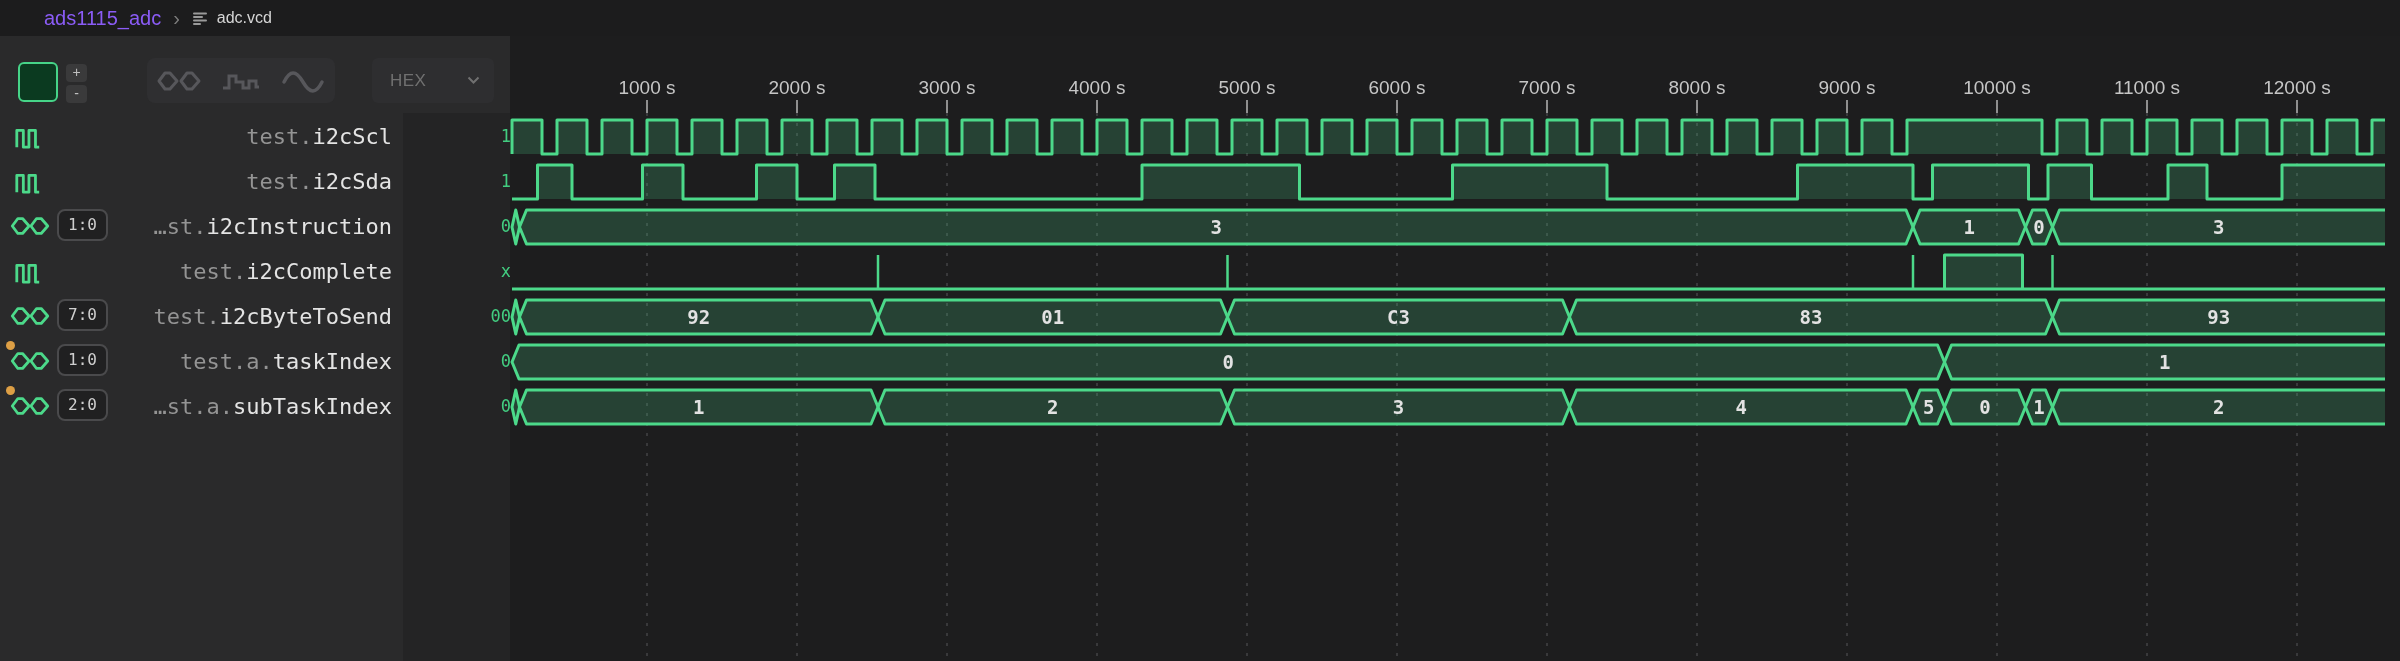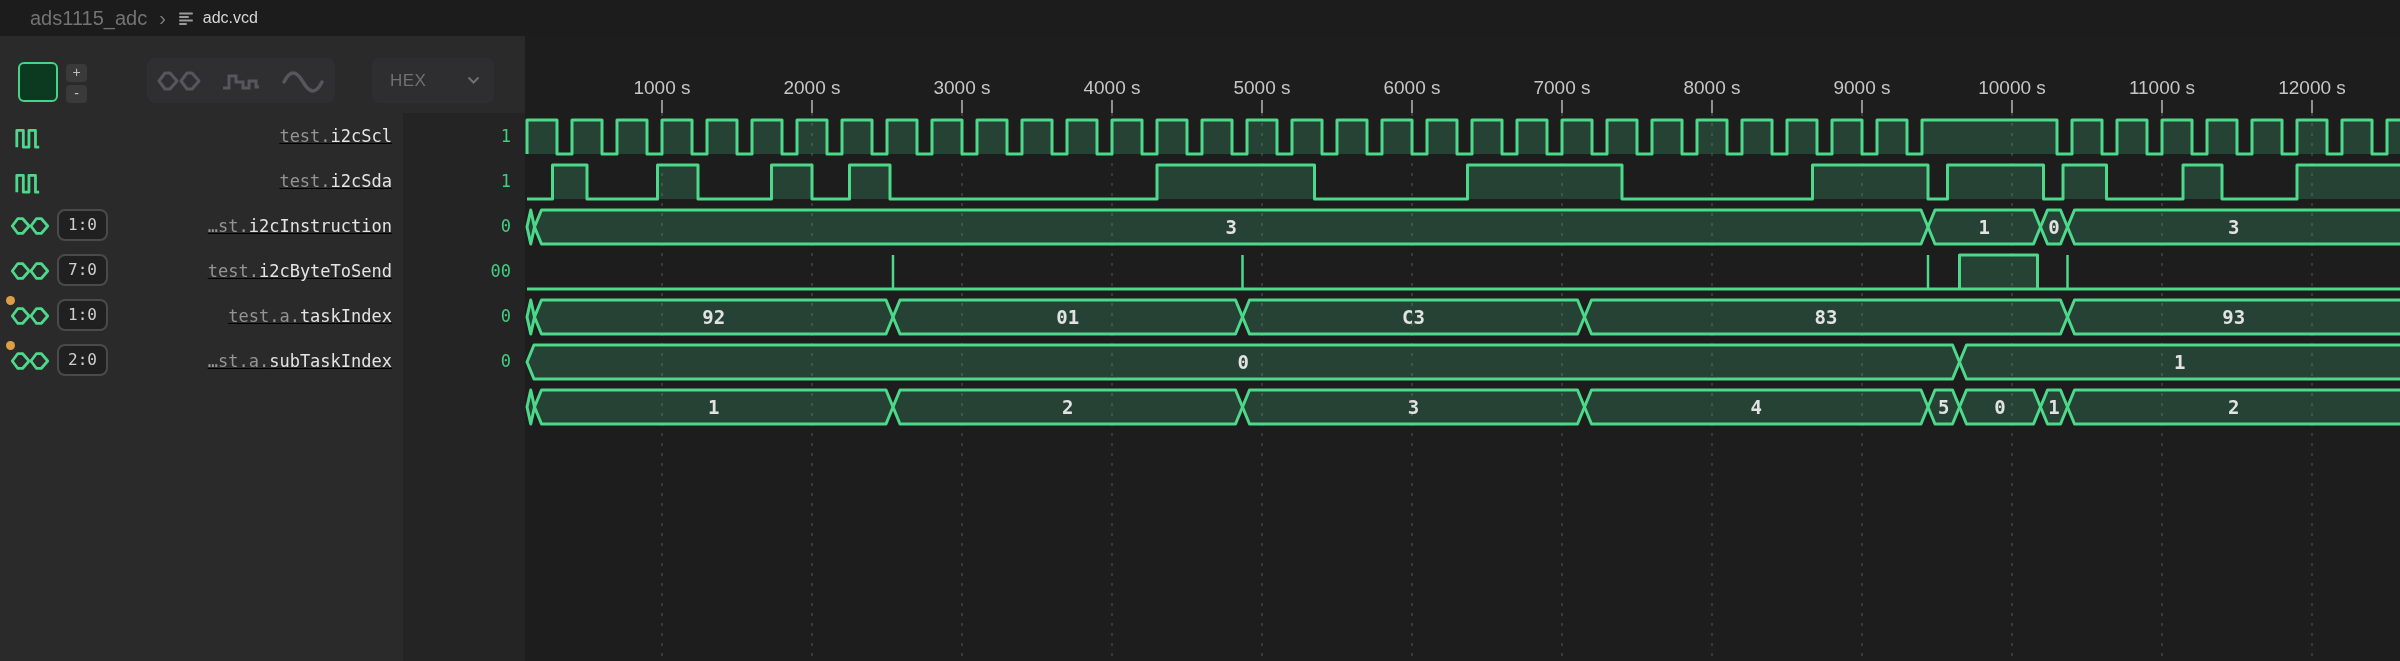--- a/index.html
+++ b/index.html
@@ -1,21 +1,21 @@
 <!DOCTYPE html>
 <html lang="en"><head>
 <meta charset="utf-8">
 <style>
   html,body{margin:0;padding:0;background:#111;}
   .app{position:relative;width:2400px;height:661px;background:#1d1d1e;overflow:hidden;
        font-family:"Liberation Sans","DejaVu Sans",sans-serif;}
   
   .topbar{position:absolute;left:0;top:0;width:2400px;height:36px;background:#1c1c1d;
           display:flex;align-items:center;}
-  .crumb-project{margin-left:30px;color:#737373;font-size:20px;}
+  .crumb-project{margin-left:44px;color:#8b5cf6;font-size:20px;}
   .crumb-sep{margin:0 12px;color:#7d7d7d;font-size:20px;}
   .crumb-file{color:#d6d6d6;font-size:16px;margin-left:8px;}
   .file-icon{display:inline-flex;align-items:center;}
   
   .left-panel{position:absolute;left:0;top:36px;width:525px;height:625px;background:#2a2a2b;}
   .value-strip{position:absolute;left:403px;top:77px;width:122px;height:548px;background:#242425;}
   
   .swatch{position:absolute;left:18px;top:26px;width:40px;height:40px;border-radius:6px;
           background:#0b3a20;border:2px solid #46d488;box-sizing:border-box;}
   .zbtn{position:absolute;left:66px;width:21px;height:18px;background:#3a3a3b;border-radius:4px;
@@ -32,27 +32,27 @@
   .rows{position:absolute;left:0;top:77px;width:525px;}
   .srow{position:relative;height:45px;}
   .dot{position:absolute;left:6px;top:3px;width:9px;height:9px;border-radius:50%;background:#dd9f45;display:none;}
   .srow.has-dot .dot{display:block;}
   .sicon{position:absolute;left:10px;top:50%;transform:translateY(-50%);display:inline-flex;}
   .badge{position:absolute;left:57px;top:6px;height:28px;line-height:28px;padding:0 9px;
          background:#202021;border:2px solid #4a4a4c;border-radius:8px;color:#cfcfcf;
          font-family:"DejaVu Sans Mono","Liberation Mono",monospace;font-size:16px;display:none;text-align:right;}
   .srow.has-badge .badge{display:block;}
   .sname{position:absolute;right:133px;top:50%;transform:translateY(-50%);white-space:nowrap;
-         font-family:"DejaVu Sans Mono","Liberation Mono",monospace;font-size:17px;text-decoration:underline;}
+         font-family:"DejaVu Sans Mono","Liberation Mono",monospace;font-size:22px;}
   .sname .dim{color:#949494;} .sname .bright{color:#e4e4e4;}
   .sval{position:absolute;right:14px;top:50%;transform:translateY(-50%);
         font-family:"DejaVu Sans Mono","Liberation Mono",monospace;font-size:17px;
         font-weight:500;color:#42cd80;}
   
-  .wave-area{position:absolute;left:525px;top:36px;width:1875px;height:625px;background:#1d1d1e;overflow:hidden;}
+  .wave-area{position:absolute;left:510px;top:36px;width:1875px;height:625px;background:#1d1d1e;overflow:hidden;}
   svg text.ticklabel{fill:#c6c6c6;font-family:"Liberation Sans","DejaVu Sans",sans-serif;font-size:19px;}
   svg text.buslabel{fill:#e2e2e2;font-family:"DejaVu Sans Mono","Liberation Mono",monospace;
                     font-size:19px;font-weight:700;}
 </style>
 </head>
 <body>
 
 <div class="app">
 
   <div class="topbar">
@@ -139,20 +139,33 @@
             <svg width="40" height="28" viewBox="0 0 42 30" fill="none" stroke="#4cd98a" stroke-width="3" stroke-linejoin="round">
               <path d="M2 15 L8 7 H13 L20 15 L13 23 H8 Z"></path>
               <path d="M22 15 L28 7 H33 L40 15 L33 23 H28 Z"></path>
             </svg>
           </span>
     <span class="badge">1:0</span>
     <span class="sname">
       <span class="dim">…st.</span><span class="bright">i2cInstruction</span>
     </span>
     <span class="sval">0</span>
+  </div>
+        <div class="srow">
+
+    <span class="sicon">
+            <svg width="36" height="28" viewBox="0 0 28 30" fill="none" stroke="#4cd98a" stroke-width="3" stroke-linejoin="round">
+              <path d="M2 27 L2 9 H9 V27 H15 V9 H22 V27 H26"></path>
+            </svg>
+          </span>
+
+    <span class="sname">
+      <span class="dim">test.</span><span class="bright">i2cComplete</span>
+    </span>
+    <span class="sval">x</span>
   </div>
         <div class="srow has-badge">
 
     <span class="sicon">
             <svg width="40" height="28" viewBox="0 0 42 30" fill="none" stroke="#4cd98a" stroke-width="3" stroke-linejoin="round">
               <path d="M2 15 L8 7 H13 L20 15 L13 23 H8 Z"></path>
               <path d="M22 15 L28 7 H33 L40 15 L33 23 H28 Z"></path>
             </svg>
           </span>
     <span class="badge">7:0</span>

